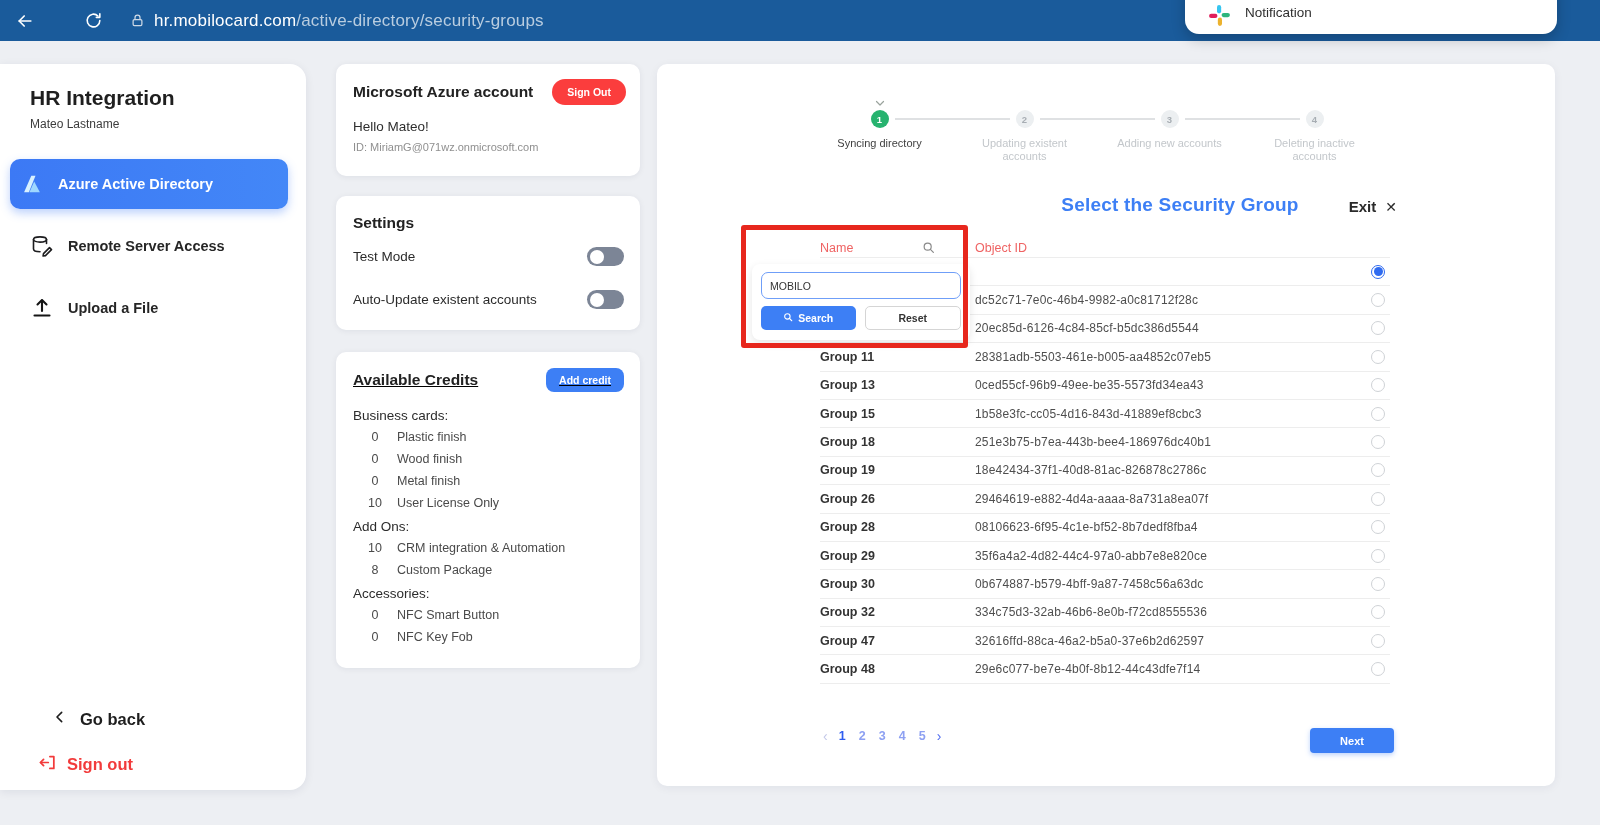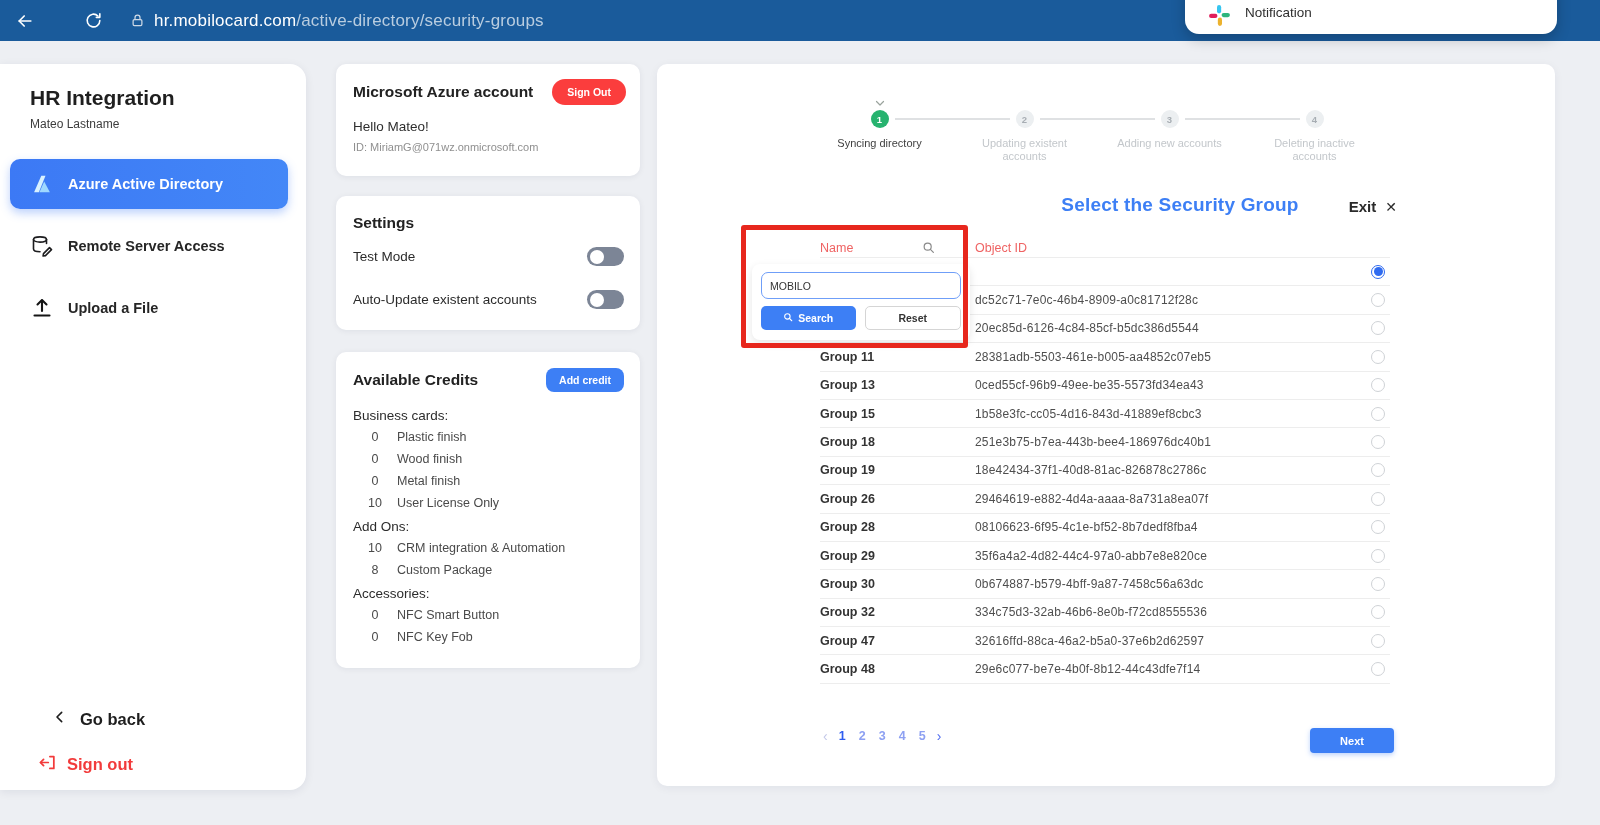--- a/index.html
+++ b/index.html
@@ -27,21 +27,21 @@
 
   
   .sidebar { position:absolute; top:64px; left:0; width:306px; height:726px; background:#fff;
              border-radius:0 16px 16px 0; box-shadow:0 2px 10px rgba(15,30,60,.08); z-index:2; }
   .sb-title { position:absolute; left:30px; top:22px; font-size:21px; font-weight:700; color:#1f1f1f; }
   .sb-sub   { position:absolute; left:30px; top:53px; font-size:12px; color:#3c3c3c; }
   .nav { position:absolute; top:95px; left:10px; width:278px; display:flex; flex-direction:column; gap:12px; }
   .nav-item { height:50px; border-radius:10px; display:flex; align-items:center; gap:14px;
               padding-left:20px; font-size:14.5px; font-weight:700; color:#262626; cursor:pointer; }
   .nav-item.active { background:linear-gradient(90deg,#3c79f5,#4387f7); color:#fff;
-                     box-shadow:0 4px 10px rgba(63,122,245,.35); }
+                     box-shadow:0 4px 10px rgba(63,122,245,.35);padding-left:10px; }
   .nav-icon { width:24px; height:24px; display:flex; align-items:center; justify-content:center; }
   .go-back { position:absolute; left:52px; top:645px; display:flex; align-items:center; gap:12px;
              font-size:16.5px; font-weight:600; color:#1e1e1e; cursor:pointer; }
   .sign-out { position:absolute; left:38px; top:689px; display:flex; align-items:center; gap:10px;
               font-size:16.5px; font-weight:600; color:#f23b3b; cursor:pointer; }
 
   
   .card { position:absolute; left:336px; width:304px; background:#fff; border-radius:10px;
           box-shadow:0 1px 6px rgba(15,30,60,.07); }
   #card-account  { top:64px;  height:112px; padding:19px 16px 0 17px; }
@@ -52,21 +52,21 @@
                  border-radius:14px; font-size:10.5px; font-weight:700; padding:7px 15px; cursor:pointer;
                  font-family:inherit; }
   .greeting { margin-top:18px; font-size:13.5px; color:#2e2e2e; }
   .idline   { margin-top:7px; font-size:11px; color:#8f8f8f; }
   .set-rows .set-row { display:flex; align-items:center; justify-content:space-between; margin-top:24px; }
   .set-rows .set-row:first-child { margin-top:15px; }
   .set-label { font-size:13.5px; color:#2b2b2b; }
   .toggle { width:37px; height:19px; border-radius:10px; background:#7c8596; position:relative; cursor:pointer; }
   .toggle::after { content:''; position:absolute; left:2.5px; top:2.5px; width:14px; height:14px;
                    border-radius:50%; background:#fff; }
-  .cc-head { display:flex; justify-content:space-between; align-items:center; }
+  .cc-head { display:flex; justify-content:space-between; align-items:center;text-decoration:underline; }
   .addcredit-btn { background:#3d7ff5; color:#fff; border:none; border-radius:8px; font-size:10.5px;
                    font-weight:700; padding:6px 13px; cursor:pointer; font-family:inherit; }
   .cc-section { margin-top:8px; }
   .cc-section:first-child { margin-top:16px; }
   .cc-h { font-size:13.5px; color:#2c2c2c; }
   .cc-item { display:flex; margin-top:6px; font-size:12.5px; color:#4a4a4a; line-height:16px; }
   .cc-qty { width:44px; text-align:center; }
   .cc-label { flex:1; }
 
   
@@ -360,21 +360,21 @@
 
   <div class="rows">
   <div class="row">
     <span class="c-name"></span>
     <span class="c-oid"></span>
     <span class="radio sel"></span>
   </div>
 
   <div class="row">
     <span class="c-name"></span>
-    <span class="c-oid">dc52c71-7e0c-46b4-8909-a0c81712f28c</span>
+    <span class="c-oid">dc52c71-7e0c-46b4-9982-a0c81712f28c</span>
     <span class="radio"></span>
   </div>
 
   <div class="row">
     <span class="c-name"></span>
     <span class="c-oid">20ec85d-6126-4c84-85cf-b5dc386d5544</span>
     <span class="radio"></span>
   </div>
 
   <div class="row">

